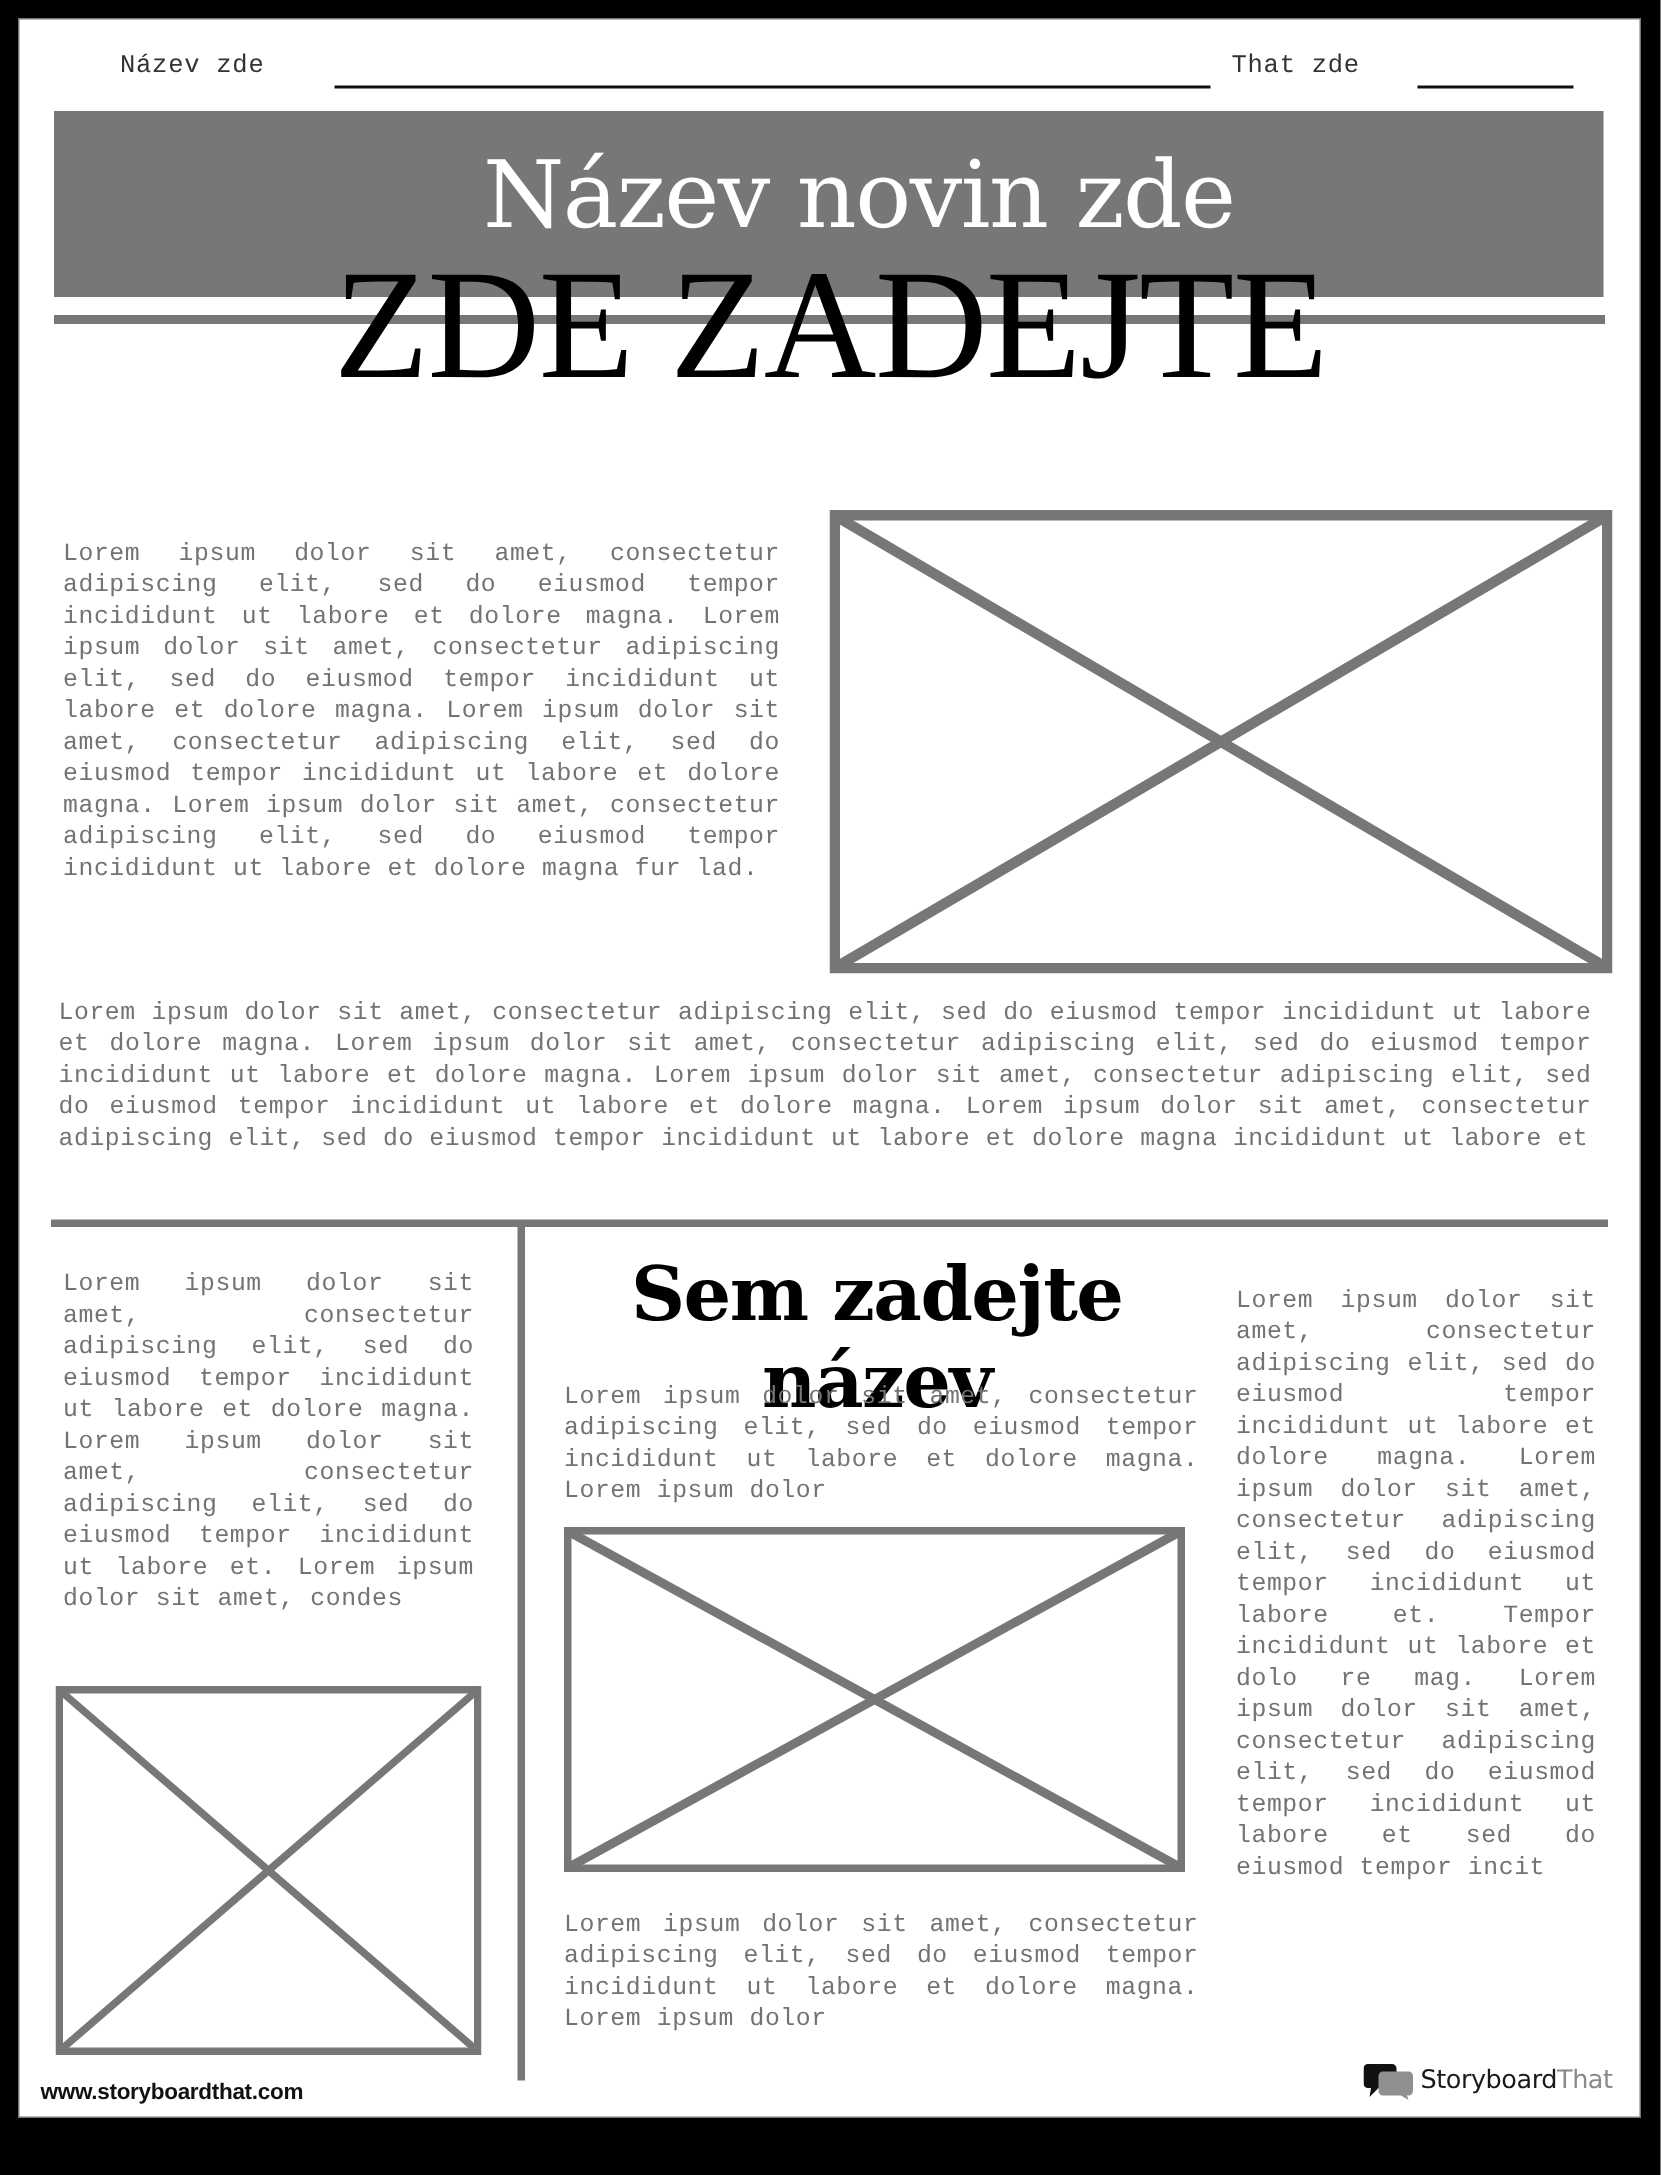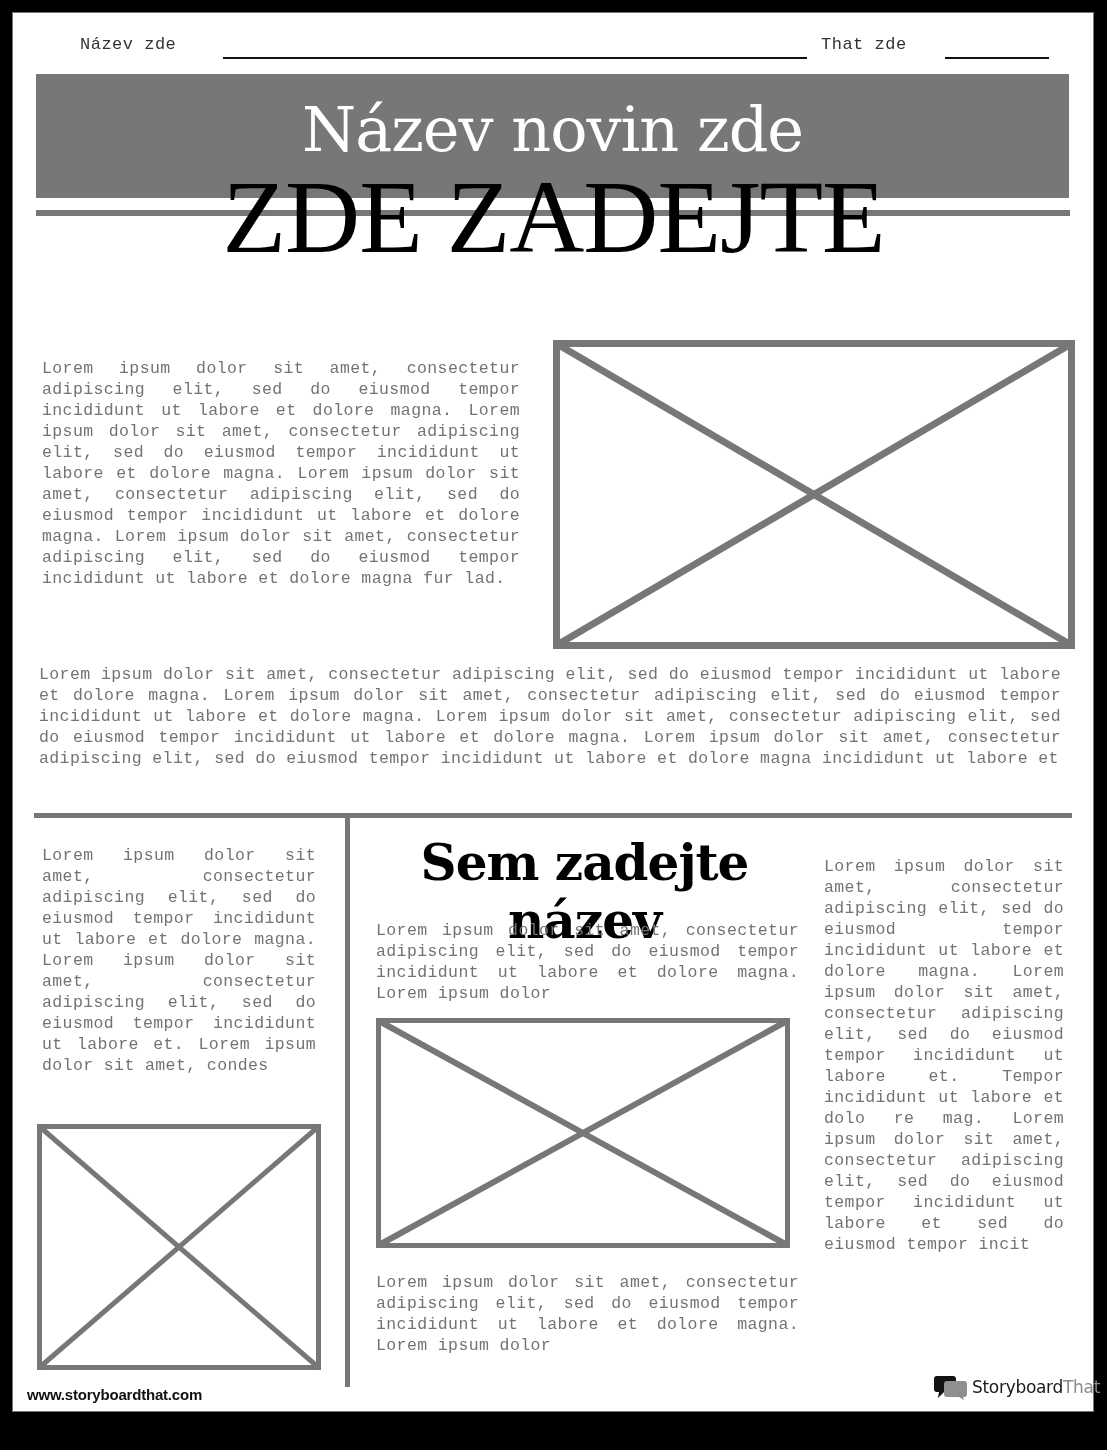--- a/index.html
+++ b/index.html
@@ -35,20 +35,21 @@
     }
     .line-black { background: #111111; height: 2px; }
     .gray-bar { background: #777777; }
     .masthead {
       font-family: "DejaVu Serif", "Liberation Serif", serif;
       color: #ffffff;
       font-size: 62px;
       text-align: center;
       line-height: 1;
       letter-spacing: -1px;
+      padding-left: 20px;
     }
     .headline {
       font-family: "Liberation Serif", "DejaVu Serif", serif;
       color: #000000;
       font-size: 104px;
       text-align: center;
       line-height: 108px;
       letter-spacing: -1px;
       pointer-events: none;
     }
@@ -128,19 +129,19 @@
     <rect x="2.5" y="2.5" width="409" height="225" fill="none" stroke="#777777" stroke-width="5"></rect>
     <line x1="3" y1="3" x2="411" y2="227" stroke="#777777" stroke-width="6"></line>
     <line x1="411" y1="3" x2="3" y2="227" stroke="#777777" stroke-width="6"></line>
   </svg>
 </div>
 <div class="abs mono" style="left:376px; top:1272px; width:423px;">Lorem ipsum dolor sit amet, consectetur adipiscing elit, sed do eiusmod tempor incididunt ut labore et dolore magna. Lorem ipsum dolor</div>
 
 <div class="abs mono" style="left:824px; top:856px; width:240px;">Lorem ipsum dolor sit amet, consectetur adipiscing elit, sed do eiusmod tempor incididunt ut labore et dolore magna. Lorem ipsum dolor sit amet, consectetur adipiscing elit, sed do eiusmod tempor incididunt ut labore et. Tempor incididunt ut labore et dolo re mag. Lorem ipsum dolor sit amet, consectetur adipiscing elit, sed do eiusmod tempor incididunt ut labore et sed do eiusmod tempor incit</div>
 
 <div class="abs footer-url" style="left:27px; top:1386px;">www.storyboardthat.com</div>
-<div class="abs logo" style="left:909px; top:1374px;margin-left:25px;">
+<div class="abs logo" style="left:909px; top:1374px;">
   <svg width="34" height="26" viewBox="0 0 34 26">
     <path d="M3 2 h16 a3 3 0 0 1 3 3 v10 a3 3 0 0 1 -3 3 h-9 l-6 6 l1 -6 h-2 a3 3 0 0 1 -3 -3 v-10 a3 3 0 0 1 3 -3 z" fill="#111111"></path>
     <path d="M13 7 h17 a3 3 0 0 1 3 3 v10 a3 3 0 0 1 -3 3 h-1 l1 3 l-5 -3 h-12 a3 3 0 0 1 -3 -3 v-10 a3 3 0 0 1 3 -3 z" fill="#8f8f8f"></path>
   </svg>
   <span class="logo-text"><span class="dark">Storyboard</span><span class="light">That</span></span>
 </div>
 
 </body></html>

